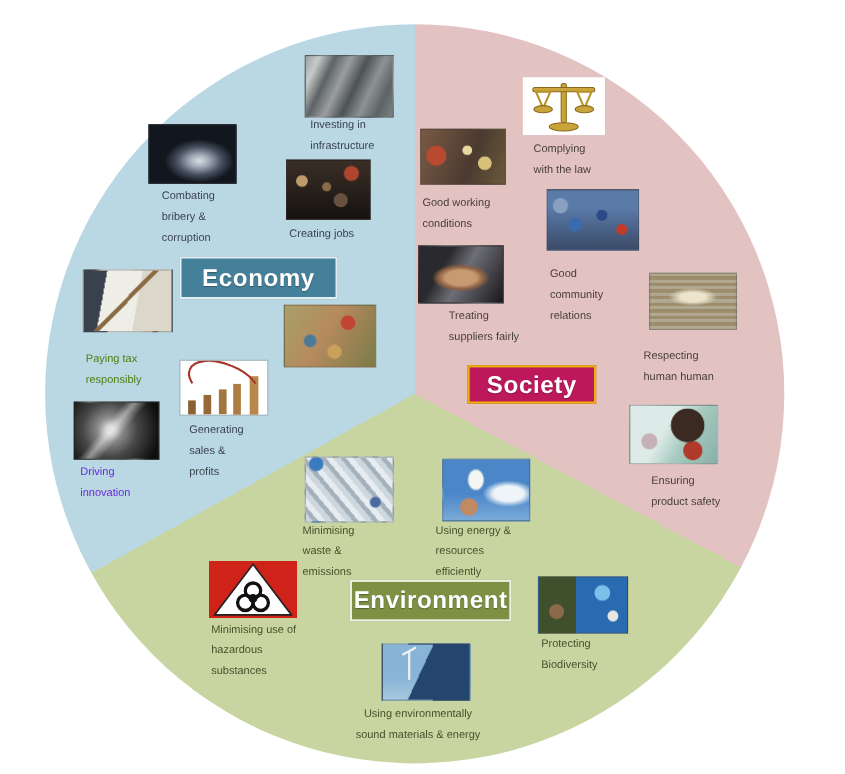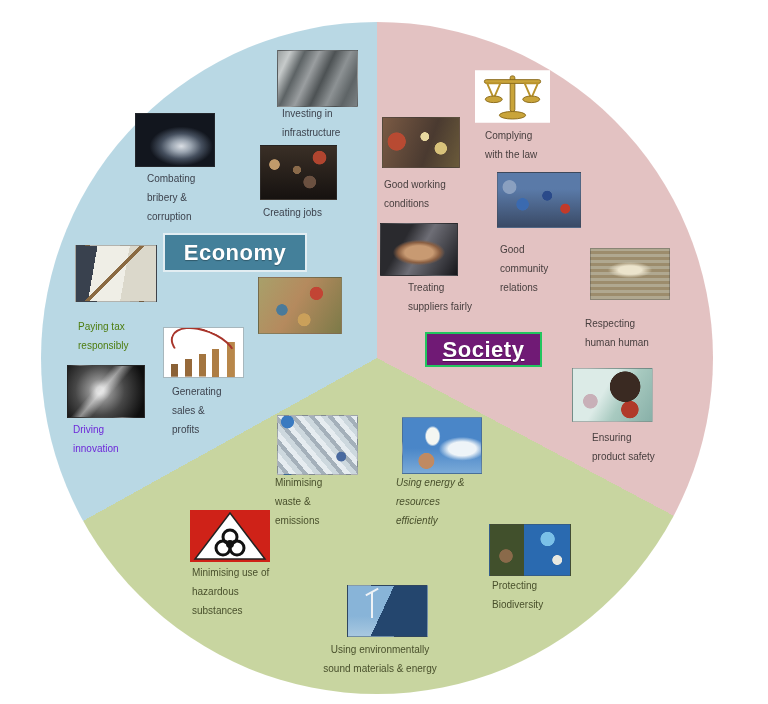--- a/index.html
+++ b/index.html
@@ -13,21 +13,21 @@
       #e3c2c2 0deg 118deg,
       #c8d5a0 118deg 241deg,
       #b9d8e4 241deg 360deg);
   }
   .title-box{
     position:absolute;display:flex;align-items:center;justify-content:center;
     box-sizing:border-box;color:#ffffff;font-weight:bold;font-size:22px;
     text-shadow:0 1px 1px rgba(0,0,0,.3);letter-spacing:.5px;
   }
   .tb-economy{background:#44809a;border:2px solid #e2edf2;}
-  .tb-society{background:#701a75;border:2px solid #22c55e;text-decoration:underline;}
+  .tb-society{background:#be185d;border:2px solid #eab308;}
   .tb-environment{background:#7d9044;border:2px solid #edf0e0;}
   .caption{
     position:absolute;font-size:10px;line-height:19px;white-space:pre-line;
   }
   .thumb{
     position:absolute;box-sizing:border-box;border:1px solid rgba(70,70,70,.35);
     overflow:hidden;
   }
   .thumb svg{display:block;width:100%;height:100%;}
   
@@ -159,26 +159,27 @@
 relations</div>
       <div class="thumb t-handshake" style="left: 380px; top: 223px; width: 78px; height: 53px;"></div>
       <div class="caption" style="left: 384px; top: 278px; color: rgb(71, 62, 62); margin-left: 24px;">Treating
 suppliers fairly</div>
       <div class="thumb t-assembly-hall" style="left: 590px; top: 248px; width: 80px; height: 52px;"></div>
       <div class="caption" style="left: 585px; top: 314px; color: rgb(71, 62, 62);">Respecting
 human human</div>
       <div class="thumb t-product-inspection" style="left: 572px; top: 368px; width: 81px; height: 54px;"></div>
       <div class="caption" style="left: 563px; top: 428px; color: rgb(71, 62, 62); margin-left: 29px;">Ensuring
 product safety</div>
+      <div class="title-box tb-environment" style="left: 318px; top: 527px; width: 147px; height: 38px;">Environment</div>
       <div class="thumb t-plastic-waste" style="left: 277px; top: 415px; width: 81px; height: 60px;"></div>
       <div class="caption" style="left: 275px; top: 473px; color: rgb(73, 80, 44);">Minimising
 waste &amp;
 emissions</div>
       <div class="thumb t-cfl-bulb-sky" style="left: 402px; top: 417px; width: 80px; height: 57px;"></div>
-      <div class="caption" style="left: 396px; top: 473px; color: rgb(73, 80, 44); font-style: italic;">Using energy &amp;
+      <div class="caption" style="left: 396px; top: 473px; color: rgb(73, 80, 44);">Using energy &amp;
 resources
 efficiently</div>
       <div class="thumb t-biohazard-warning" style="left: 190px; top: 510px; width: 80px; height: 52px; border: none;">
         <svg viewBox="0 0 80 52">
           <rect width="80" height="52" fill="#cf2218"></rect>
           <polygon points="40,3 75,49 5,49" fill="#ffffff" stroke="#222222" stroke-width="1.5"></polygon>
           <g fill="none" stroke="#111111" stroke-width="3">
             <circle cx="40" cy="27" r="7"></circle>
             <circle cx="33" cy="38" r="7"></circle>
             <circle cx="47" cy="38" r="7"></circle>

